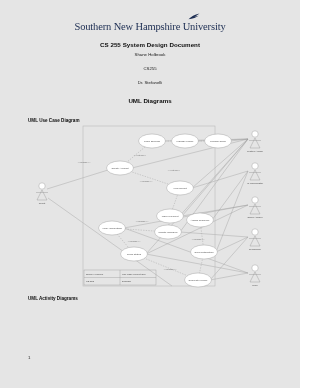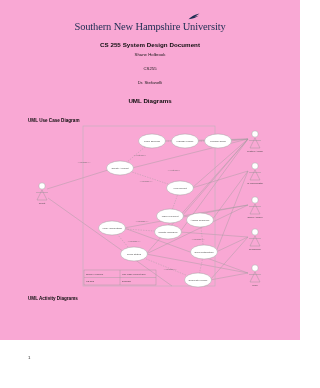--- a/index.html
+++ b/index.html
@@ -13,22 +13,22 @@
     font-family: "Liberation Sans", sans-serif;
     color: #111111;
     overflow: hidden;
     position: relative;
   }
 
   .page {
     position: absolute;
     left: 0; top: 0;
     width: 300px;
-    height: 340px;
-    background: #f9a8d4;
+    height: 388px;
+    background: #e5e5e5;
   }
 
   
   .logo-block {
     position: absolute;
     left: 0; top: 16px;
     width: 300px;
     text-align: center;
   }
   .logo-wrap {

